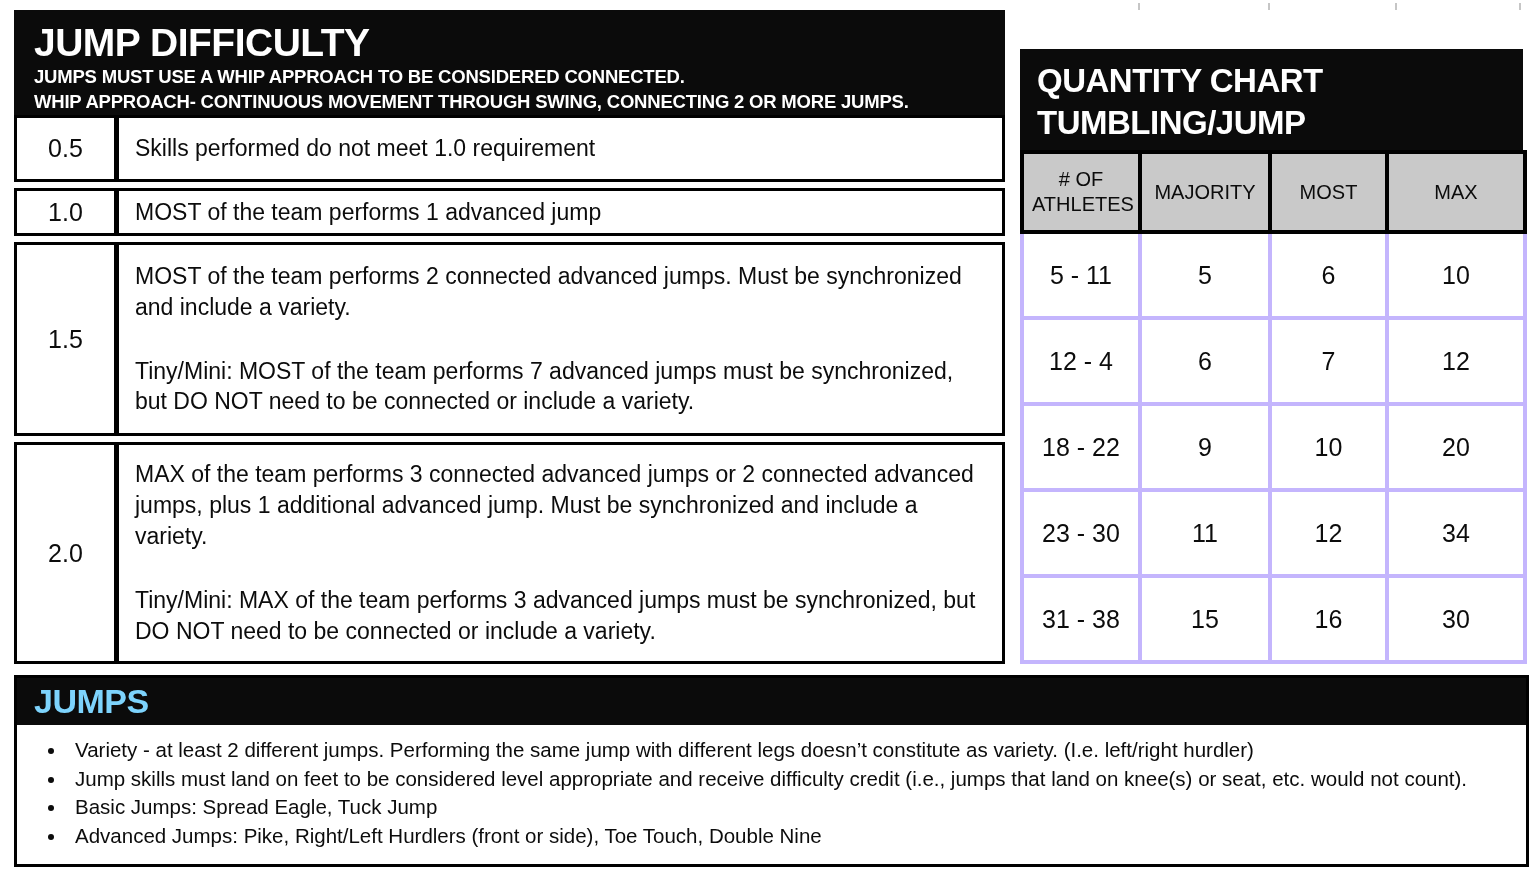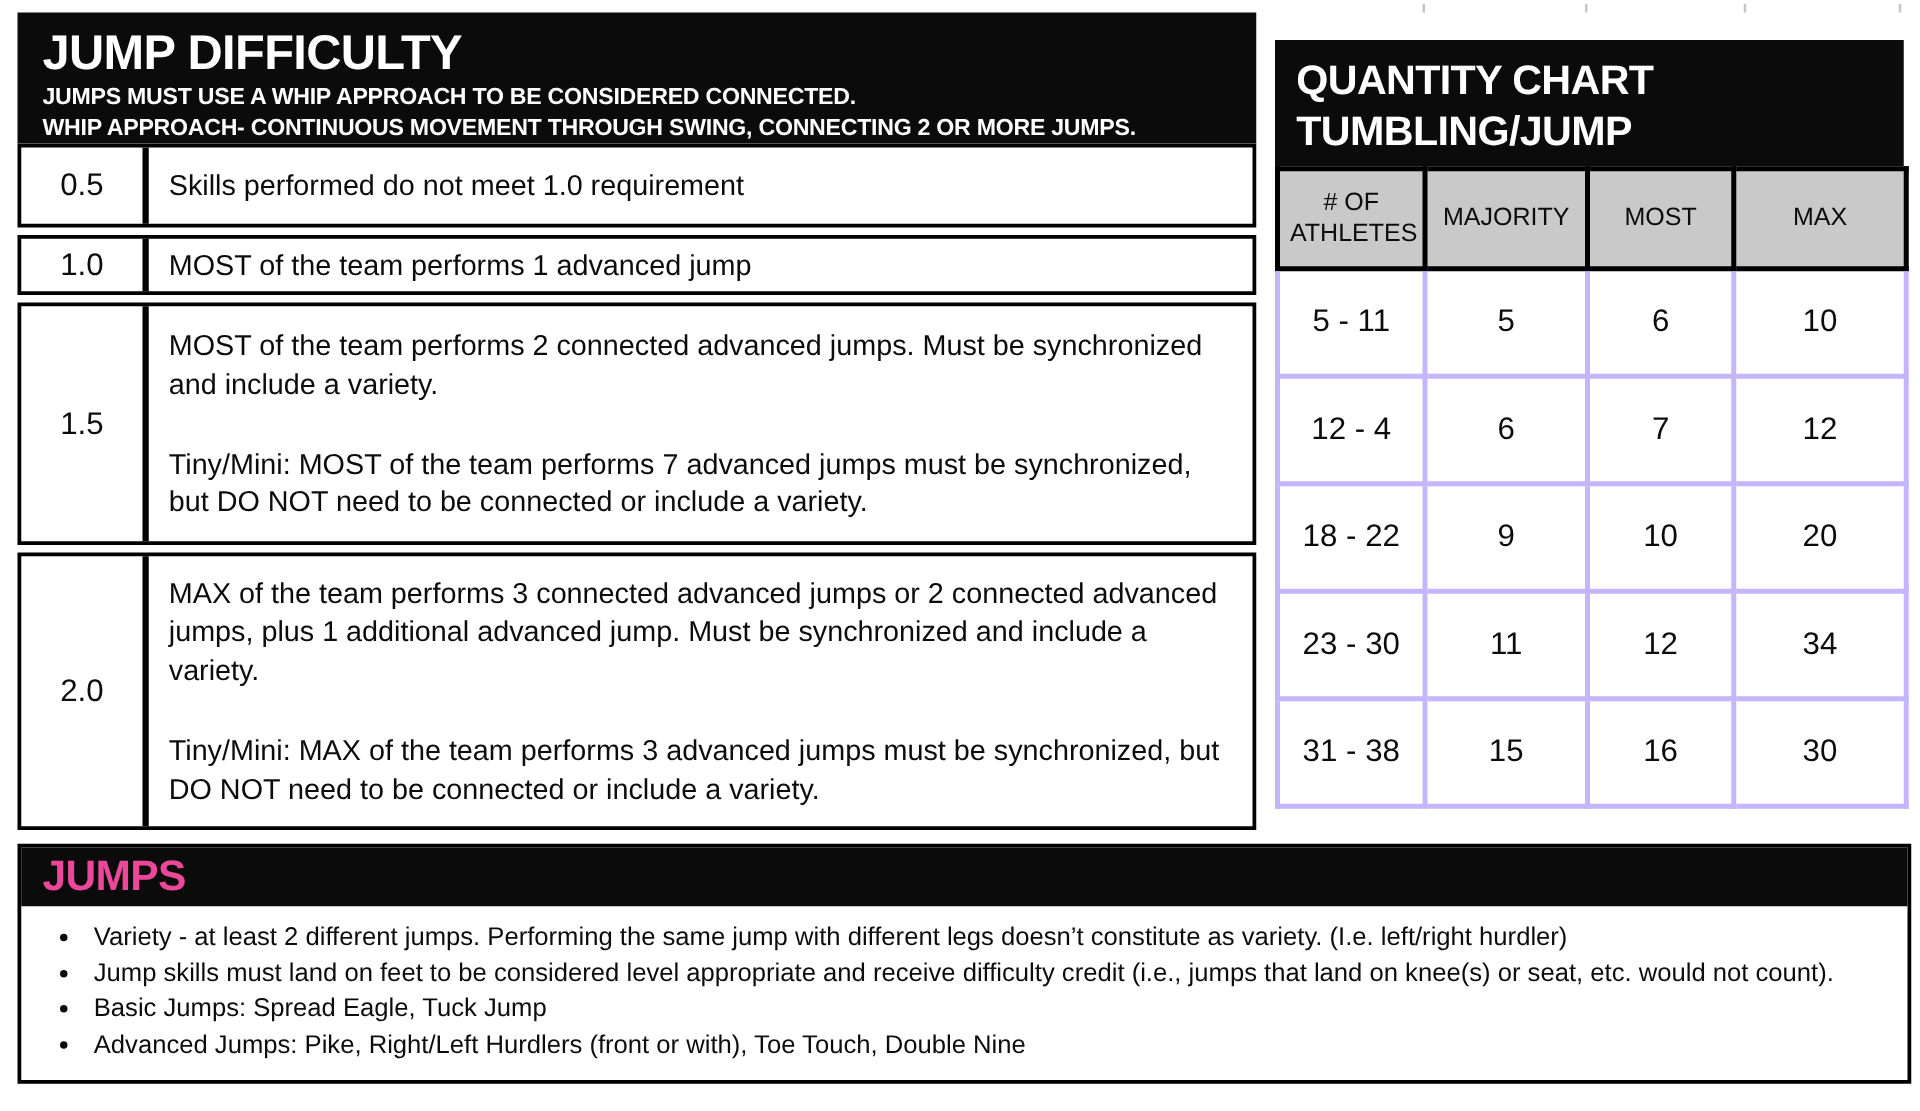--- a/index.html
+++ b/index.html
@@ -6,21 +6,21 @@
   html,body { margin:0; padding:0; }
   body {
     width:1536px; height:889px;
     background:#ffffff;
     font-family:"Liberation Sans", sans-serif;
     color:#0c0c0c;
     position:relative;
     overflow:hidden;
   }
   .page { padding:10px 0 0 14px; }
-  .top-row { display:flex; gap:15px; align-items:center; }
+  .top-row { display:flex; gap:15px; align-items:flex-end; }
 
   
   .artifact { position:absolute; top:3px; width:2px; height:7px; background:#c6c6c6; }
 
   
   .panel-difficulty { width:991px; }
   .band { background:#0b0b0b; color:#ffffff; }
   .band-difficulty { height:105px; padding:13px 10px 0 20px; }
   .band-difficulty h1 { margin:0; font-size:39px; font-weight:700; letter-spacing:-0.5px; line-height:1.0; }
   .band-difficulty p { margin:5px 0 0; font-size:18.5px; font-weight:700; letter-spacing:-0.2px; line-height:1.1; }
@@ -50,21 +50,21 @@
     font-weight:400; font-size:20px; text-align:center; padding:0 8px; line-height:1.25;
   }
   .qt td {
     background:#fff; border:4px solid #c4b5fd; height:86px;
     text-align:center; font-size:25px; padding:0 4px;
   }
 
   
   .jumps { margin-top:11px; width:1515px; border:3px solid #000; background:#fff; }
   .jumps-band { height:47px; background:#0b0b0b; display:flex; align-items:center; padding-left:17px; }
-  .jumps-band h2 { margin:0; color:#ec4899; font-size:34px; font-weight:700; letter-spacing:-0.5px; }
+  .jumps-band h2 { margin:0; color:#7dd3fc; font-size:34px; font-weight:700; letter-spacing:-0.5px; }
   .jumps-content { padding:11px 16px 14px 26px; }
   .jumps-content ul { margin:0; padding-left:24px; }
   .jumps-content li { font-size:20.5px; line-height:28.5px; padding-left:8px; }
 </style>
 </head>
 <body>
 
 <div class="artifact" style="left:1138px"></div>
 <div class="artifact" style="left:1268px"></div>
 <div class="artifact" style="left:1395px"></div>
@@ -172,17 +172,17 @@
 
   <section class="jumps">
     <header class="jumps-band">
       <h2>JUMPS</h2>
     </header>
     <div class="jumps-content">
       <ul>
         <li>Variety - at least 2 different jumps. Performing the same jump with different legs doesn’t constitute as variety. (I.e. left/right hurdler)</li>
         <li>Jump skills must land on feet to be considered level appropriate and receive difficulty credit (i.e., jumps that land on knee(s) or seat, etc. would not count).</li>
         <li>Basic Jumps: Spread Eagle, Tuck Jump</li>
-        <li>Advanced Jumps: Pike, Right/Left Hurdlers (front or with), Toe Touch, Double Nine</li>
+        <li>Advanced Jumps: Pike, Right/Left Hurdlers (front or side), Toe Touch, Double Nine</li>
       </ul>
     </div>
   </section>
 </div>
 
 </body></html>

